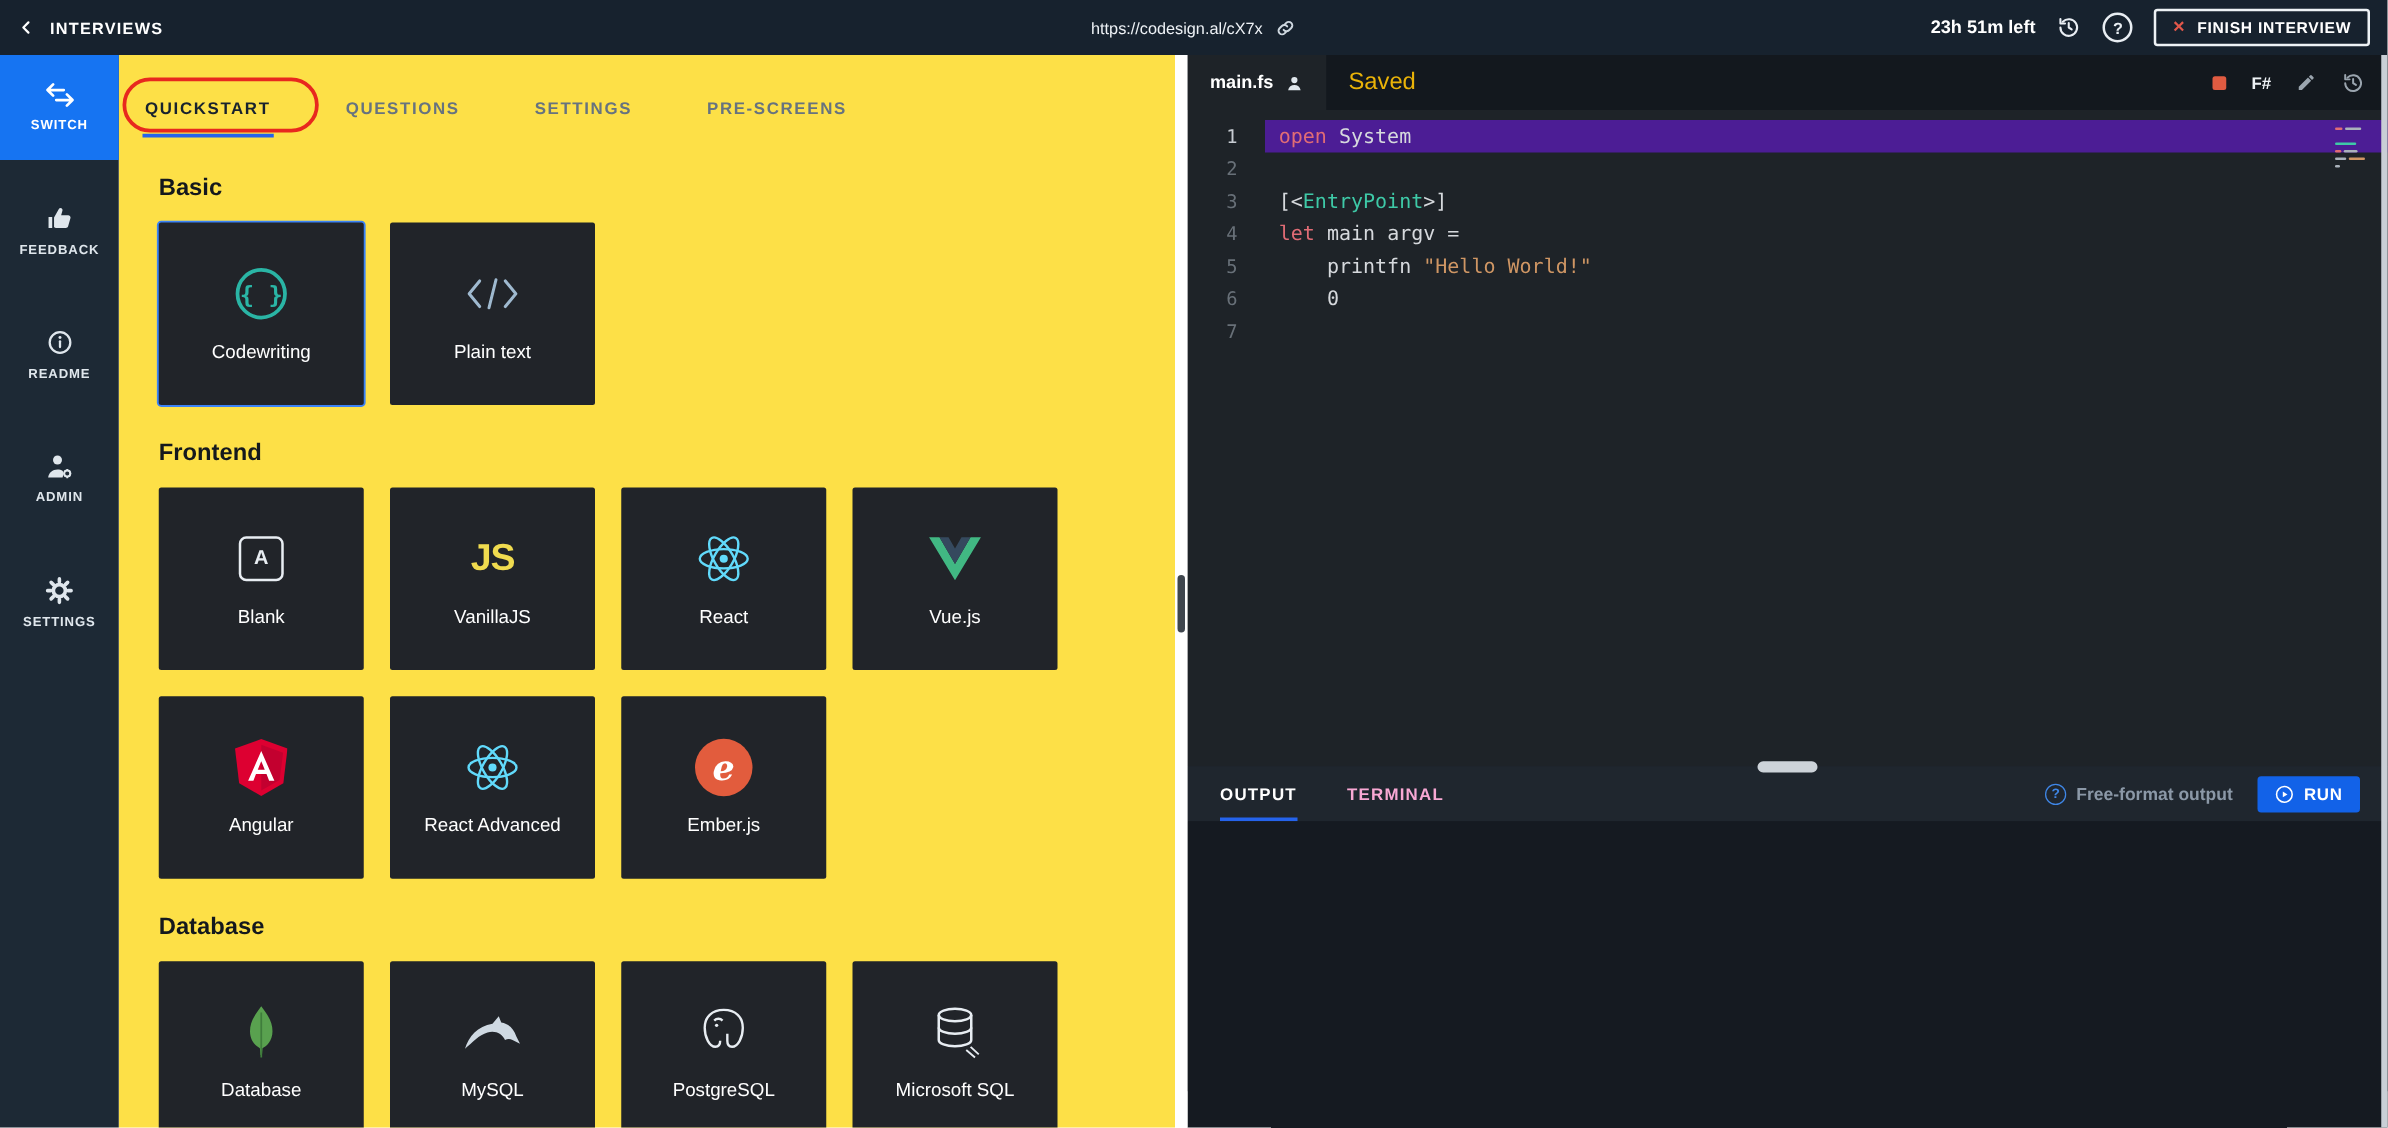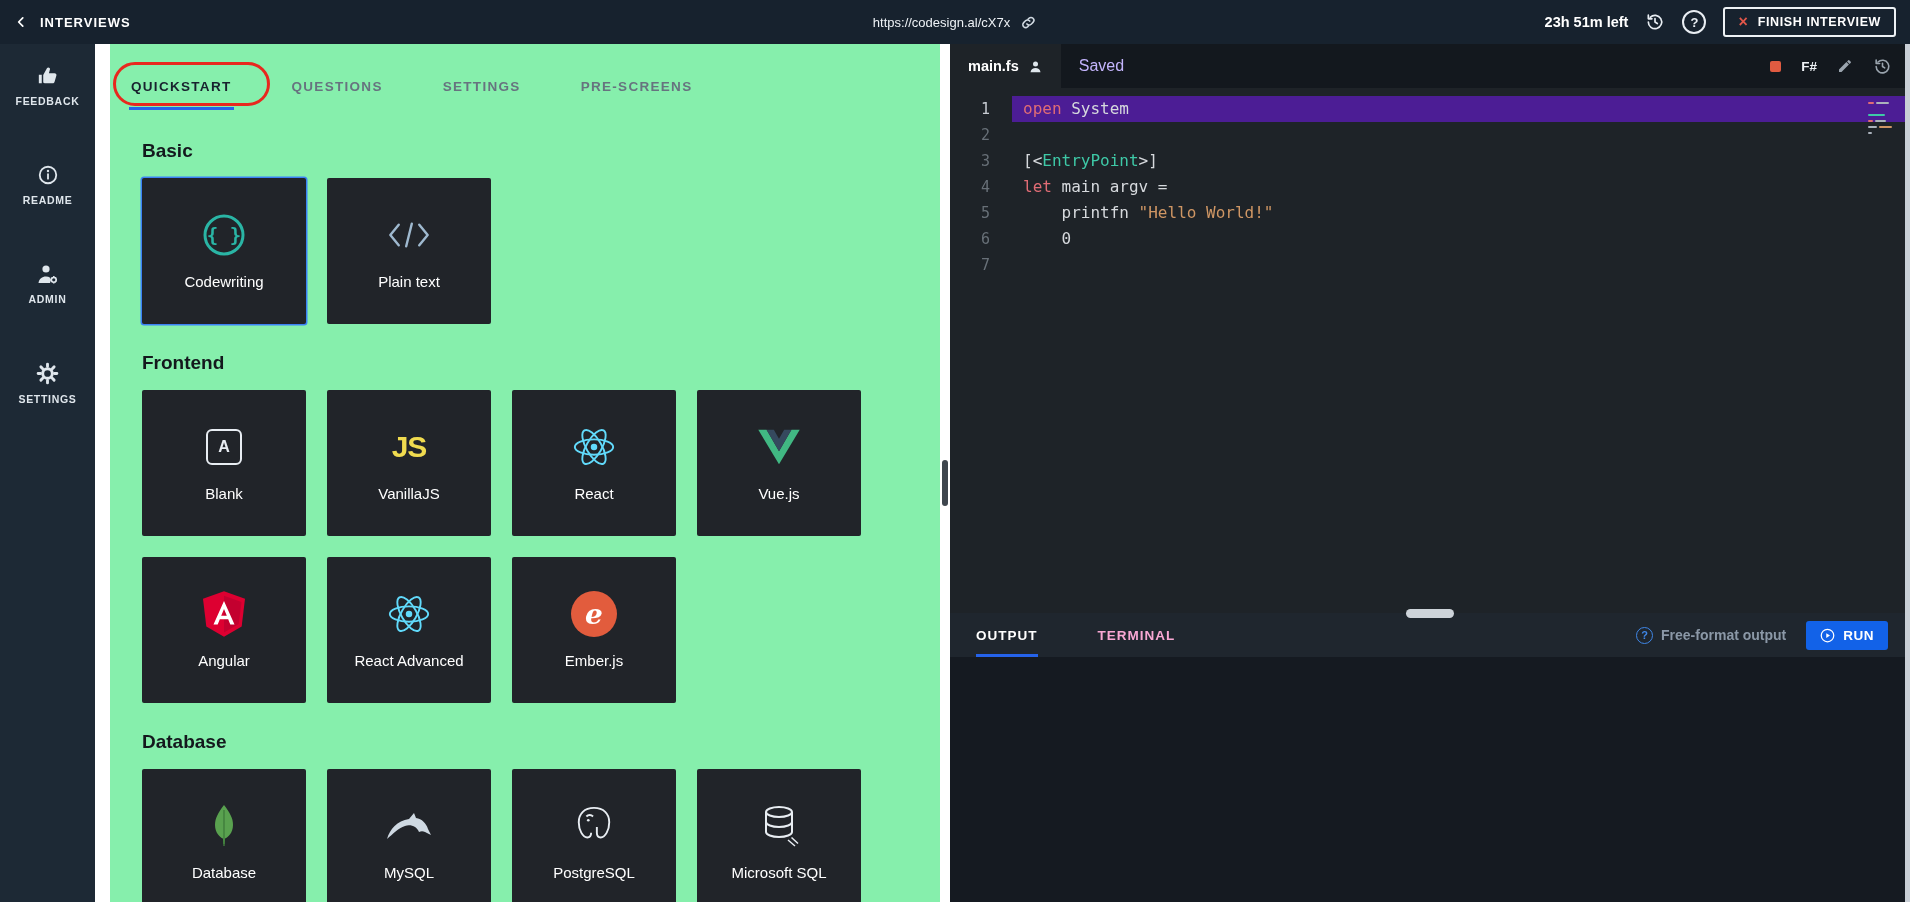--- a/index.html
+++ b/index.html
@@ -21,21 +21,21 @@
   .finish-x { color:#e2574a; font-size:16px; font-weight:700; line-height:1; }
   .finish-label { font-size:12.5px; font-weight:700; letter-spacing:0.6px; }
 
   
   .sidebar { position:absolute; left:0; top:44px; width:95px; height:858px; background:#1d2935; display:flex; flex-direction:column; z-index:20; }
   .side-item { width:100%; height:84px; margin-bottom:15px; display:flex; flex-direction:column; align-items:center; justify-content:center; gap:8px; color:#dfe6ec; cursor:pointer; }
   .side-item.active { background:#1674f2; color:#fff; }
   .side-label { font-size:10.5px; font-weight:700; letter-spacing:0.7px; }
 
   
-  .library { position:absolute; left:110px; top:44px; width:845px; height:858px; background:#86efac; overflow:hidden; z-index:5; }
+  .library { position:absolute; left:95px; top:44px; width:845px; height:858px; background:#fde047; overflow:hidden; z-index:5; }
   .lib-tabs { height:66px; display:flex; align-items:flex-end; gap:56px; padding-left:19px; position:relative; }
   .lib-tab { font-size:13.5px; font-weight:600; letter-spacing:1.3px; color:#67737f; padding:0 2px 13px 2px; border-bottom:3px solid transparent; cursor:pointer; }
   .lib-tab.active { color:#18222e; font-weight:800; border-bottom-color:#2563eb; }
   .annotation { position:absolute; left:3px; top:18px; width:157px; height:44px; border:3.5px solid #e8281e; border-radius:26px; pointer-events:none; }
   .lib-body { padding:30px 32px 0 32px; }
   .sec-title { font-size:19px; font-weight:700; color:#14181d; margin-bottom:16px; }
   .card-grid { display:flex; flex-wrap:wrap; gap:21px; margin-bottom:28px; max-width:760px; }
   .card { width:164px; height:146px; background:#212429; border-radius:2px; display:flex; flex-direction:column; align-items:center; justify-content:center; gap:13px; cursor:pointer; }
   .card.selected { box-shadow:0 0 0 1.5px #3b82f6; }
   .card-label { font-size:15px; color:#fff; text-align:center; line-height:1.25; padding:0 12px; }
@@ -45,40 +45,40 @@
   .ember-circle { width:46px; height:46px; border-radius:50%; background:#e25c3d; display:flex; align-items:center; justify-content:center; color:#fff; font-size:28px; font-weight:700; font-family:"DejaVu Serif", serif; font-style:italic; }
 
   
   .vsplit { position:absolute; left:940px; top:44px; width:10px; height:858px; background:#fff; z-index:25; cursor:col-resize; }
   .vsplit-pill { position:absolute; left:2px; top:calc(50% - 13px); width:6px; height:46px; border-radius:3px; background:#3f464e; }
 
   
   .right { position:absolute; left:950px; top:44px; width:960px; height:829px; background:#1e2328; z-index:5; }
   .ed-tabbar { position:absolute; left:0; top:0; width:100%; height:44px; background:#13181e; display:flex; align-items:center; }
   .ed-tab { height:44px; display:flex; align-items:center; gap:9px; padding:0 18px; background:#1e2328; color:#fff; font-size:14.5px; font-weight:700; cursor:pointer; }
-  .ed-saved { margin-left:18px; color:#c4b5fd; font-size:16px; }
+  .ed-saved { margin-left:18px; color:#eab308; font-size:19px; }
   .ed-icons { margin-left:auto; display:flex; align-items:center; gap:20px; margin-right:18px; color:#9aa4ae; }
   .rec-square { width:11px; height:11px; border-radius:2px; background:#e05b41; }
   .ed-lang { font-size:13.5px; font-weight:700; color:#eef2f6; cursor:pointer; }
 
   .ed-code { position:absolute; left:0; top:44px; width:100%; height:525px; background:#1e2328; padding-top:8px; }
   .code-line { display:flex; height:26px; line-height:26px; }
   .ln { width:62px; text-align:right; padding-right:22px; color:#687078; font-size:15px; flex:none; font-family:"DejaVu Sans Mono", monospace; }
   .code-line.hl .ln { color:#c7ccd2; }
   .codepre { flex:1; white-space:pre; font-family:"DejaVu Sans Mono", monospace; font-size:16px; color:#d6d9dd; padding-left:11px; }
   .code-line.hl .codepre { background:#4c1d95; }
   .kw { color:#e06c75; } .type { color:#3ec9a7; } .str { color:#cf9664; }
 
   .minimap { position:absolute; right:14px; top:14px; width:28px; display:flex; flex-direction:column; gap:4px; }
   .mm { height:2px; display:flex; gap:2px; }
   .mm span { height:2px; border-radius:1px; display:block; }
   .scrollstrip { position:absolute; right:0; top:0; width:5px; height:858px; background:#c9cfd6; z-index:28; cursor:pointer; }
 
   .console-bar { position:absolute; left:0; top:569px; width:100%; height:44px; background:#1f262e; display:flex; align-items:center; }
-  .con-left { display:flex; gap:60px; padding-left:26px; height:100%; align-items:stretch; }
+  .con-left { display:flex; gap:40px; padding-left:26px; height:100%; align-items:stretch; }
   .con-tab { display:flex; align-items:center; font-size:13.5px; font-weight:700; letter-spacing:1px; color:#f9a8d4; border-bottom:3px solid transparent; padding-top:3px; cursor:pointer; }
   .con-tab.active { color:#fff; border-bottom-color:#2563eb; }
   .con-right { margin-left:auto; display:flex; align-items:center; gap:20px; margin-right:22px; }
   .ff { display:flex; align-items:center; gap:8px; color:#8b98a7; font-weight:700; font-size:14px; }
   .q-circle { width:17px; height:17px; border-radius:50%; border:1.7px solid #3f87e8; color:#3f87e8; font-size:11px; font-weight:700; display:flex; align-items:center; justify-content:center; cursor:pointer; }
   .run-btn { display:flex; align-items:center; gap:8px; background:#1262e8; border:none; border-radius:3px; color:#fff; font-weight:700; font-size:13.5px; letter-spacing:0.5px; padding:7px 14px; cursor:pointer; }
   .console-body { position:absolute; left:0; top:613px; width:100%; height:245px; background:#151a21; }
   .hsplit-pill { position:absolute; left:calc(50% - 24px); top:565px; width:48px; height:9px; border-radius:4.5px; background:#cdd3d9; z-index:26; cursor:row-resize; }
 </style>
 </head>
@@ -115,20 +115,29 @@
     </span>
     <span class="help-circle">?</span>
     <button class="finish-btn">
       <span class="finish-x">×</span>
       <span class="finish-label">FINISH INTERVIEW</span>
     </button>
   </div>
 </div>
 
 <div class="sidebar">
+  <div class="side-item active">
+    <span>
+      <svg width="24" height="20" viewBox="0 0 24 20" fill="none" stroke="#fff" stroke-width="2.2" stroke-linecap="round" stroke-linejoin="round">
+          <path d="M6.5 1.5L2 6l4.5 4.5M2 6h13"></path>
+          <path d="M17.5 9.5L22 14l-4.5 4.5M22 14H9"></path>
+        </svg>
+    </span>
+    <span class="side-label">SWITCH</span>
+  </div>
   <div class="side-item">
     <span>
       <svg width="22" height="22" viewBox="0 0 24 24" fill="#dfe6ec">
           <path d="M2 10.5h3.2V20H2zM6.8 19.2V10.8L11 3.4c.3-.5.8-.8 1.4-.8 1 0 1.8.8 1.8 1.8 0 .2 0 .4-.1.6L13 9h6.2c1.1 0 2 .9 2 2 0 .2 0 .4-.1.6l-2 6.9c-.3.9-1.1 1.5-2 1.5H8.6c-.7 0-1.3-.3-1.8-.8z"></path>
         </svg>
     </span>
     <span class="side-label">FEEDBACK</span>
   </div>
   <div class="side-item">
     <span>

